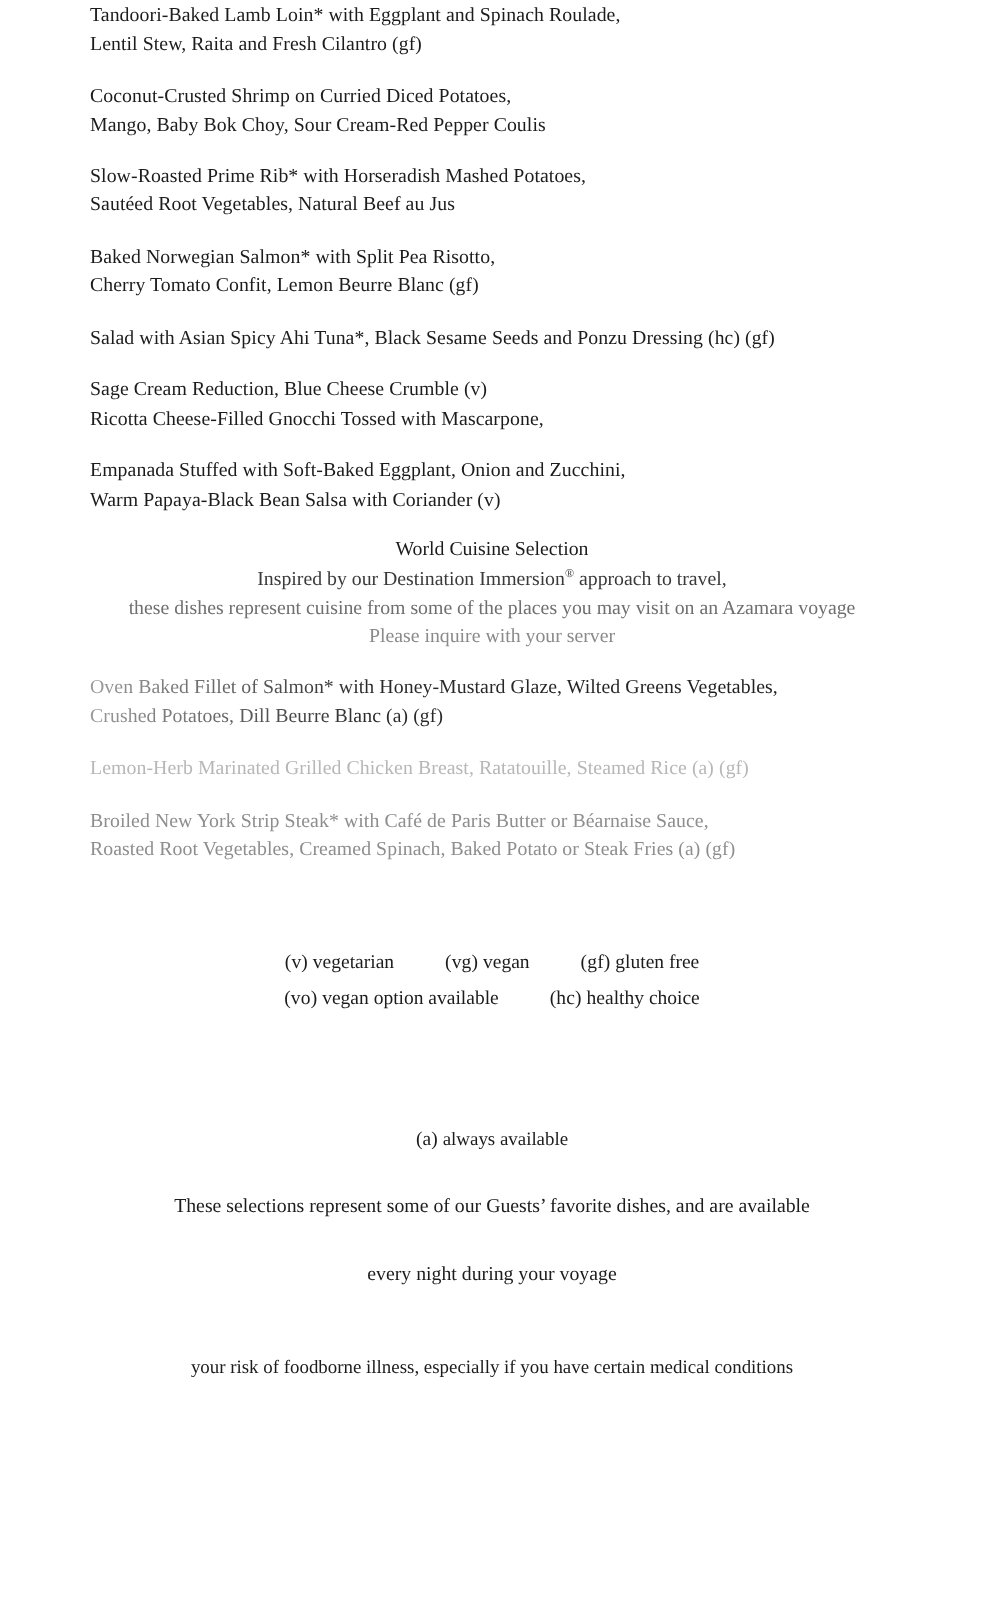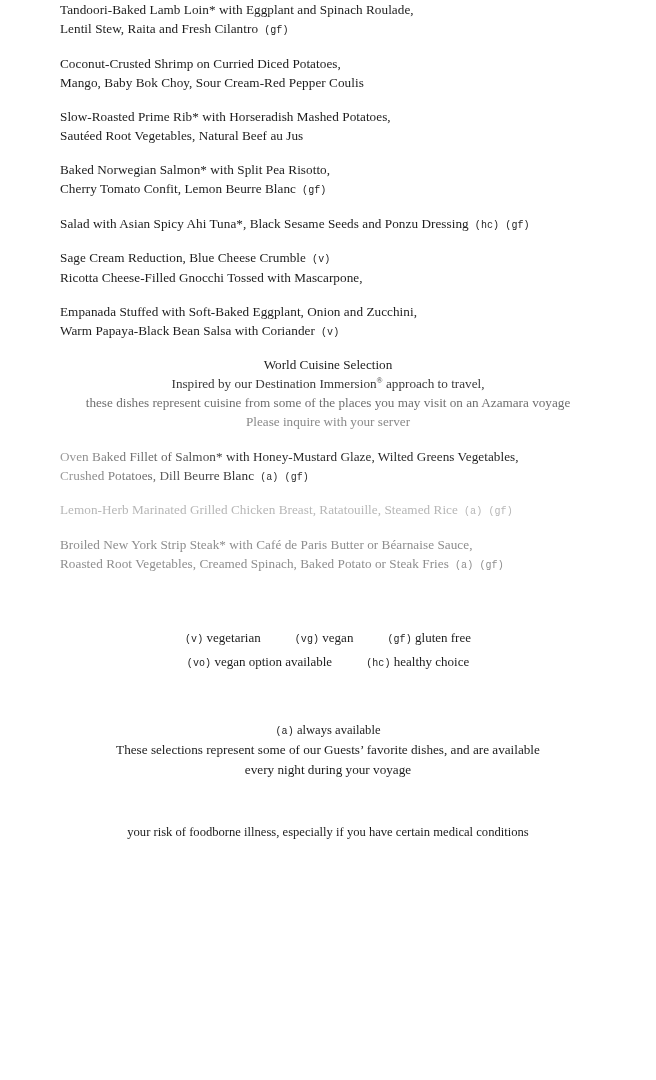--- a/index.html
+++ b/index.html
@@ -37,24 +37,23 @@
     line-height: 1.45;
     margin: 0 0 15px 0;
     color: #1c1c1c;
     letter-spacing: 0.05px;
   }
   .dish .line {
     display: block;
     white-space: nowrap;
   }
   .tag {
-    font-size: 10px;
+    font-size: 13px;
     letter-spacing: 0.1px;
     vertical-align: baseline;
-    font-family: Liberation Mono, monospace;
   }
   
   .dish.faded {
     color: #b7b7b7;
   }
   .dish.faded-soft {
     color: #8e8e8e;
   }
   .dish.fade-gradient .line {
     background: linear-gradient(90deg, #9a9a9a 0%, #6e6e6e 14%, #2a2a2a 34%, #1c1c1c 100%);
@@ -107,21 +106,21 @@
   .legend-row.row2 .legend-item + .legend-item { margin-left: 34px; }
 
   .spacer-avail { height: 47px; }
 
   .availability {
     text-align: center;
     font-size: 13.2px;
     line-height: 1.5;
     color: #1c1c1c;
   }
-  .availability .av-line { display: block; white-space: nowrap; }
+  .availability .av-line { display: block; white-space: nowrap; margin-top: 25px; }
   .availability .av-line.first { font-size: 12.6px; }
 
   .spacer-disclaimer { height: 43px; }
 
   .disclaimer {
     text-align: center;
     font-size: 12.6px;
     line-height: 1.5;
     color: #1c1c1c;
   }

